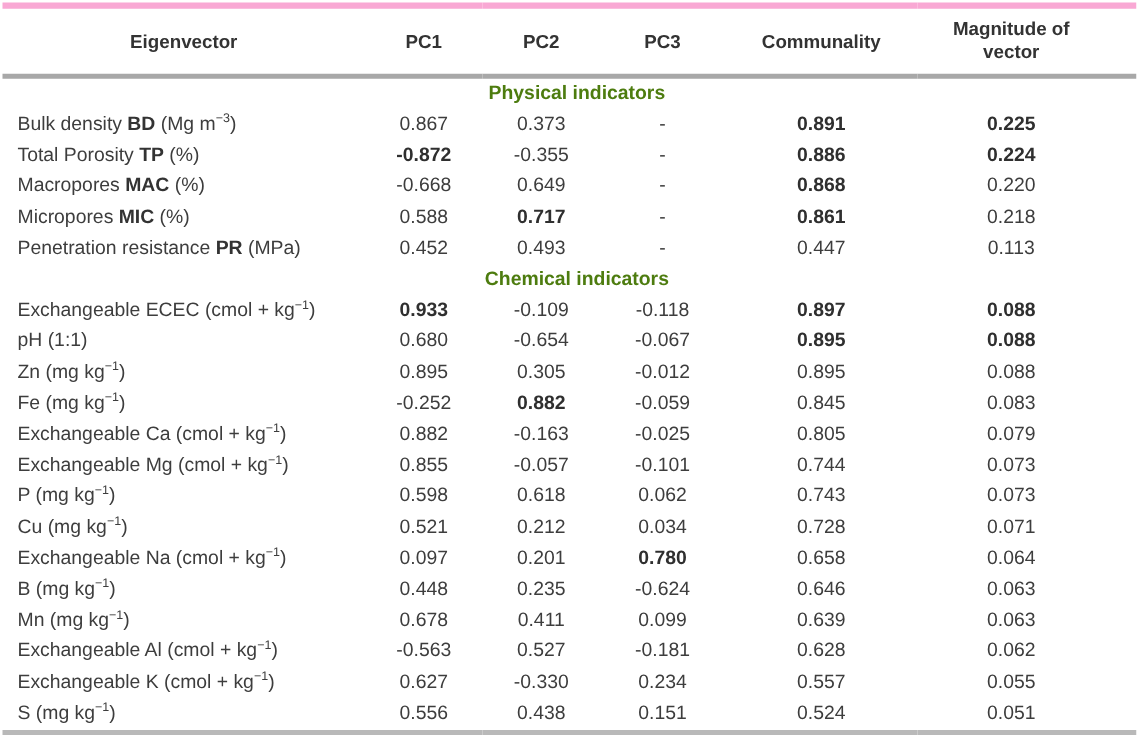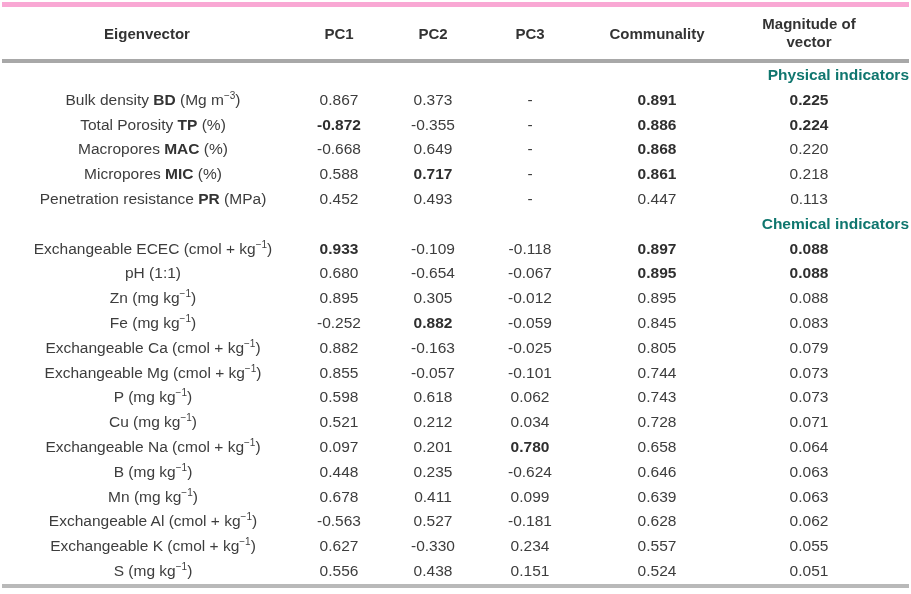--- a/index.html
+++ b/index.html
@@ -43,26 +43,26 @@
   tbody td {
     font-size: 15.5px;
     height: 24.8px;
     padding: 0;
     line-height: 24.8px;
     white-space: nowrap;
     overflow: hidden;
   }
   td.section {
     font-weight: bold;
-    color: #0f766e;
-    text-align: right;
+    color: #4d7c0f;
+    text-align: center;
     padding-left: 12px;
   }
   td.lbl {
-    text-align: center;
+    text-align: left;
     padding-left: 12px;
   }
   td.num { text-align: center; }
   td.bold { font-weight: bold; color: #2f2f2f; margin-top: 30px; }
   td.lbl b, td.section b { color: #333333; }
   sup {
     font-size: 10px;
     line-height: 0;
   }
 </style>

